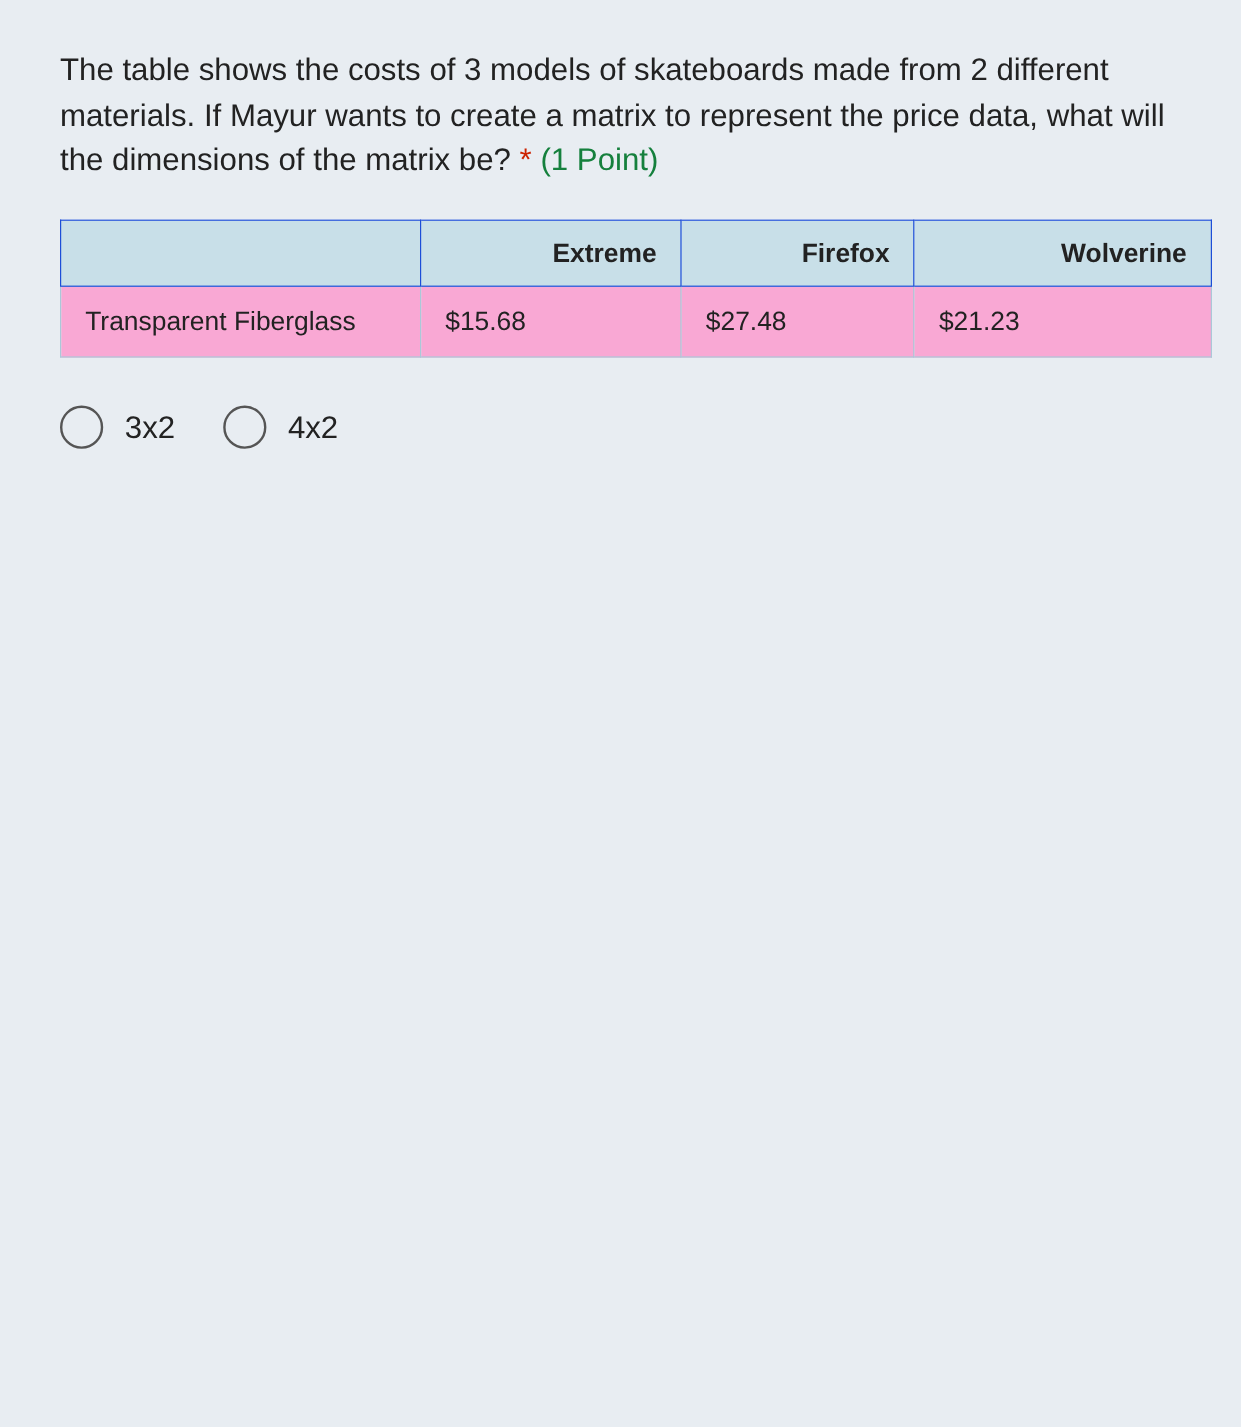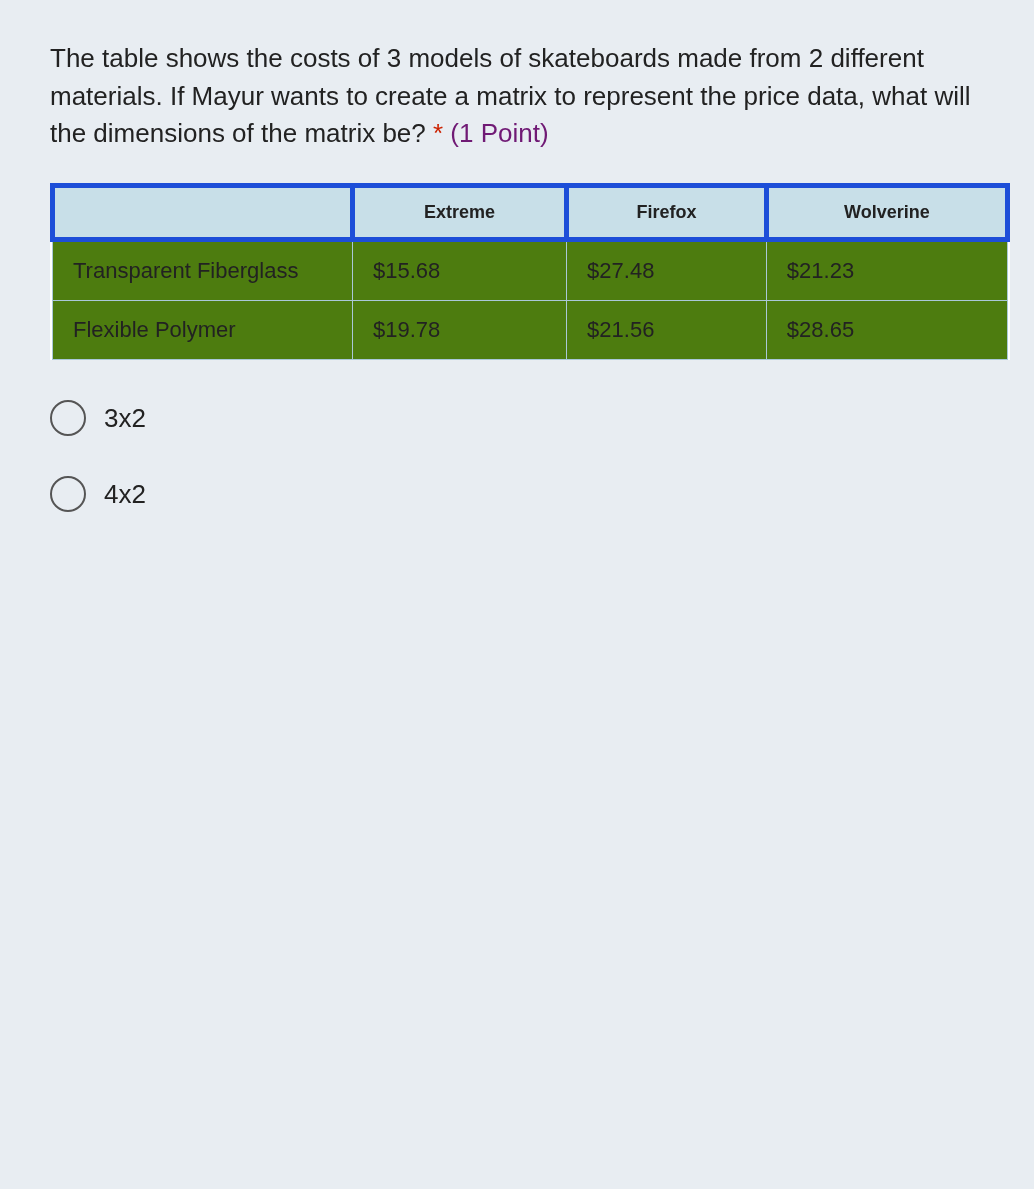--- a/index.html
+++ b/index.html
@@ -32,68 +32,67 @@
       font-size: 26px;
       line-height: 1.45;
       margin-bottom: 30px;
     }
 
     .asterisk {
       color: #cc2200;
     }
 
     .points {
-      color: #701a75;
+      color: #15803d;
     }
 
     .table-wrapper {
       margin-bottom: 40px;
     }
 
     table {
       border-collapse: collapse;
       width: 960px;
       background: white;
       border: 1px solid #aac8d8;
     }
 
     thead tr {
       background-color: #c8dfe8;
     }
 
     thead th {
-      border: 5px solid #1d4ed8;
+      border: 1px solid #1d4ed8;
       padding: 14px 20px;
-      font-size: 18px;
+      font-size: 22px;
       font-weight: bold;
-      text-align: center;
+      text-align: right;
     }
 
     thead th:first-child {
       background-color: #c8dfe8;
       width: 300px;
     }
 
     tbody tr {
-      background-color: #4d7c0f;
+      background-color: #f9a8d4;
     }
 
     tbody td {
       border: 1px solid #aac8d8;
       padding: 16px 20px;
       font-size: 22px;
     }
 
     tbody td:first-child {
       font-weight: normal;
     }
 
     .options-section {
       display: flex;
-      flex-direction: column;
       gap: 40px;
       margin-top: 20px;
     }
 
     .option-item {
       display: flex;
       align-items: center;
       gap: 18px;
       cursor: pointer;
     }
@@ -134,26 +133,20 @@
         <th>Wolverine</th>
       </tr>
     </thead>
     <tbody>
       <tr>
         <td>Transparent Fiberglass</td>
         <td>$15.68</td>
         <td>$27.48</td>
         <td>$21.23</td>
       </tr>
-      <tr>
-        <td>Flexible Polymer</td>
-        <td>$19.78</td>
-        <td>$21.56</td>
-        <td>$28.65</td>
-      </tr>
     </tbody>
   </table>
 </div>
 
 <div class="options-section">
   <div class="option-item">
     <span class="radio-circle"></span>
     <span class="option-label">3x2</span>
   </div>
   <div class="option-item">

